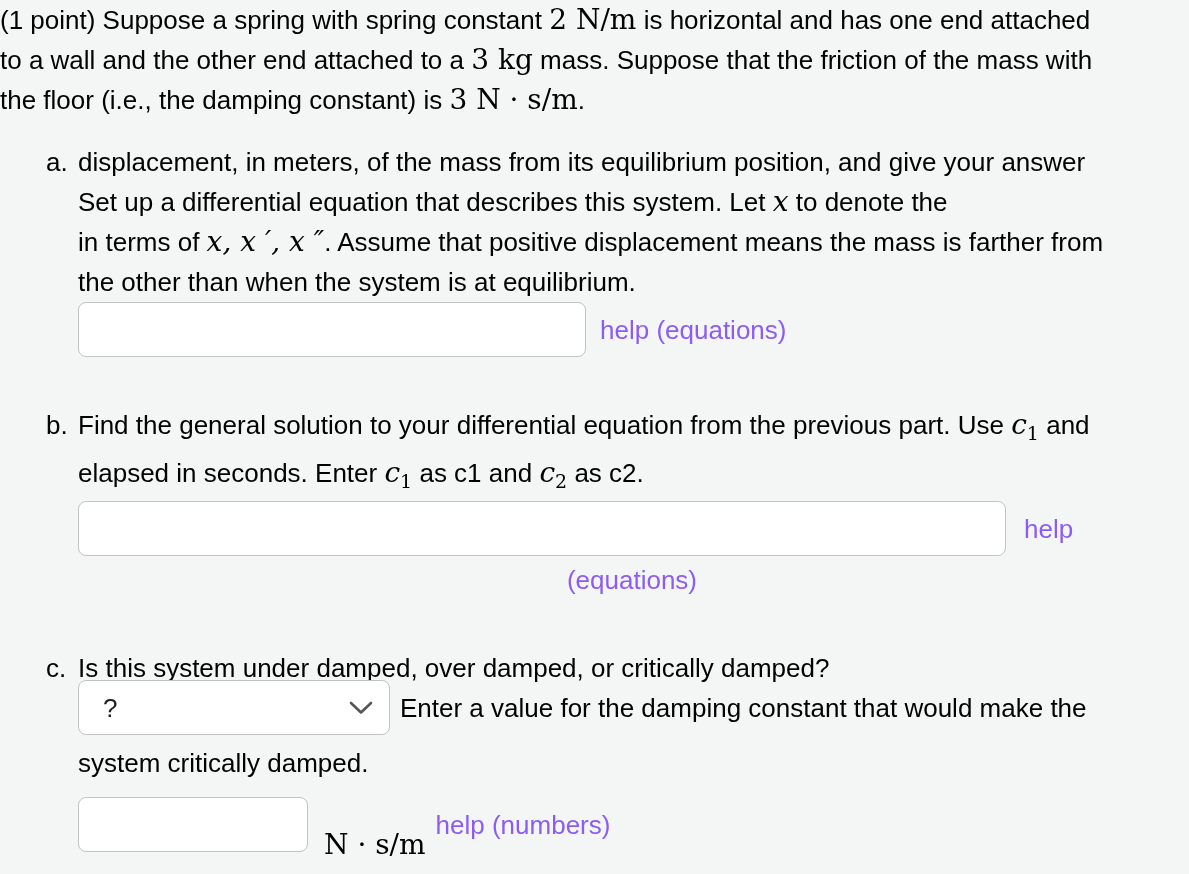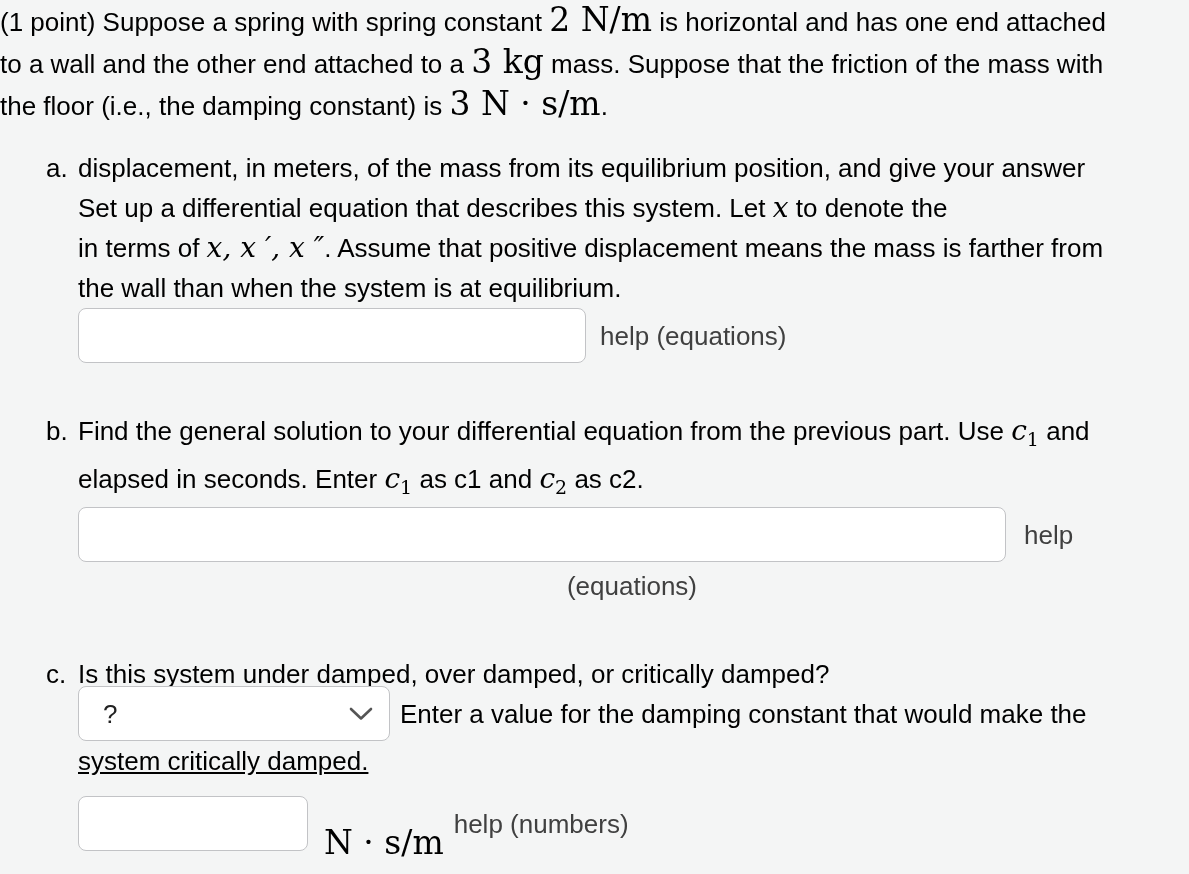--- a/index.html
+++ b/index.html
@@ -12,21 +12,21 @@
     font-size: 26px;
     line-height: 40px;
     overflow: hidden;
   }
   .page { width: 1189px; }
 
   .line { white-space: nowrap; }
 
   
   .seg-t  { font-family: "Liberation Sans", sans-serif; }
-  .seg-rm { font-family: "DejaVu Serif", serif; font-size: 33px; }
+  .seg-rm { font-family: "DejaVu Serif", serif; font-size: 28px; }
   .seg-it { font-family: "DejaVu Serif", serif; font-style: italic; font-size: 28px; }
   .seg-sub{ font-family: "DejaVu Serif", serif; font-size: 19px; vertical-align: -6px; }
 
   .parts { margin-top: 22px; }
   .part { position: relative; padding-left: 78px; margin-bottom: 48px; }
   .part-marker { position: absolute; left: 46px; top: 0; }
 
   .answer-row { display: flex; align-items: center; }
   .ans-input {
     height: 55px;
@@ -36,21 +36,21 @@
     border-radius: 8px;
     font-family: "Liberation Sans", sans-serif;
     font-size: 26px;
     padding: 0 12px;
     outline: none;
   }
   .input-a { width: 508px; margin-right: 14px; }
   .input-b { width: 928px; margin-right: 18px; }
   .input-c { width: 230px; margin-right: 16px; }
 
-  a.help-link { color: #404040; text-decoration: none; cursor: pointer; white-space: nowrap; }
+  a.help-link { color: #8b5cf6; text-decoration: none; cursor: pointer; white-space: nowrap; }
 
   .eq-wrap-line { line-height: 40px; margin-top: 4px; margin-left: -3px; text-align: center; }
 
   .select-row { display: flex; align-items: center; margin-top: -8px; }
   .select-box {
     width: 312px;
     height: 55px;
     box-sizing: border-box;
     background: #ffffff;
     border: 1.5px solid #c2c3c6;
@@ -59,21 +59,21 @@
     align-items: center;
     justify-content: space-between;
     padding: 0 16px 0 24px;
     margin-right: 10px;
     cursor: pointer;
     flex: none;
   }
   .select-value { font-size: 26px; color: #222; }
   .chevron { flex: none; display: block; }
 
-  .line-c2 { margin-top: 0; text-decoration: underline; }
+  .line-c2 { margin-top: 8px; }
   .answer-row-c { margin-top: 1px; }
   .unit { margin-right: 10px; margin-top: 41px; }
 </style>
 </head>
 <body>
 
 <div class="page">
 
   <div class="intro">
     <div class="line"><span class="seg-t">(1 point) Suppose a spring with spring constant </span><span class="seg-rm">2 N/m</span><span class="seg-t"> is horizontal and has one end attached</span></div>
@@ -81,21 +81,21 @@
     <div class="line"><span class="seg-t">the floor (i.e., the damping constant) is </span><span class="seg-rm">3 N · s/m</span><span class="seg-t">.</span></div>
   </div>
 
   <div class="parts">
 
     <div class="part">
       <span class="part-marker">a.</span>
       <div class="line"><span class="seg-t">displacement, in meters, of the mass from its equilibrium position, and give your answer</span></div>
       <div class="line"><span class="seg-t">Set up a differential equation that describes this system. Let </span><span class="seg-it">x</span><span class="seg-t"> to denote the</span></div>
       <div class="line"><span class="seg-t">in terms of </span><span class="seg-it">x, x ′, x ″</span><span class="seg-t">. Assume that positive displacement means the mass is farther from</span></div>
-      <div class="line"><span class="seg-t">the wall than when the system is at equilibrium.</span></div>
+      <div class="line"><span class="seg-t">the other than when the system is at equilibrium.</span></div>
       <div class="answer-row">
         <input type="text" class="ans-input input-a" value="" style="">
         <a class="help-link">help (equations)</a>
       </div>
     </div>
 
     <div class="part">
       <span class="part-marker">b.</span>
       <div class="line"><span class="seg-t">Find the general solution to your differential equation from the previous part. Use </span><span class="seg-it">c</span><span class="seg-sub">1</span><span class="seg-t"> and</span></div>
       <div class="line"><span class="seg-t">elapsed in seconds. Enter </span><span class="seg-it">c</span><span class="seg-sub">1</span><span class="seg-t"> as c1 and </span><span class="seg-it">c</span><span class="seg-sub">2</span><span class="seg-t"> as c2.</span></div>

